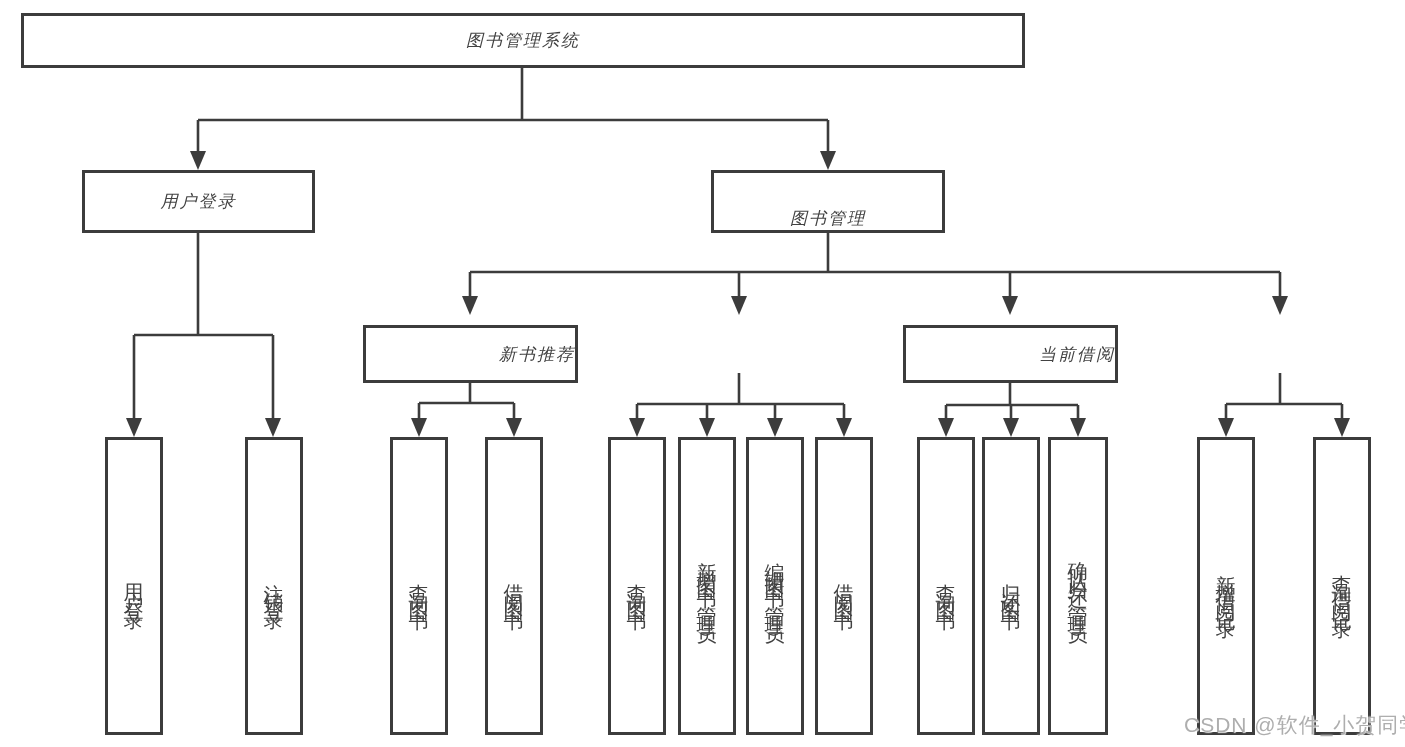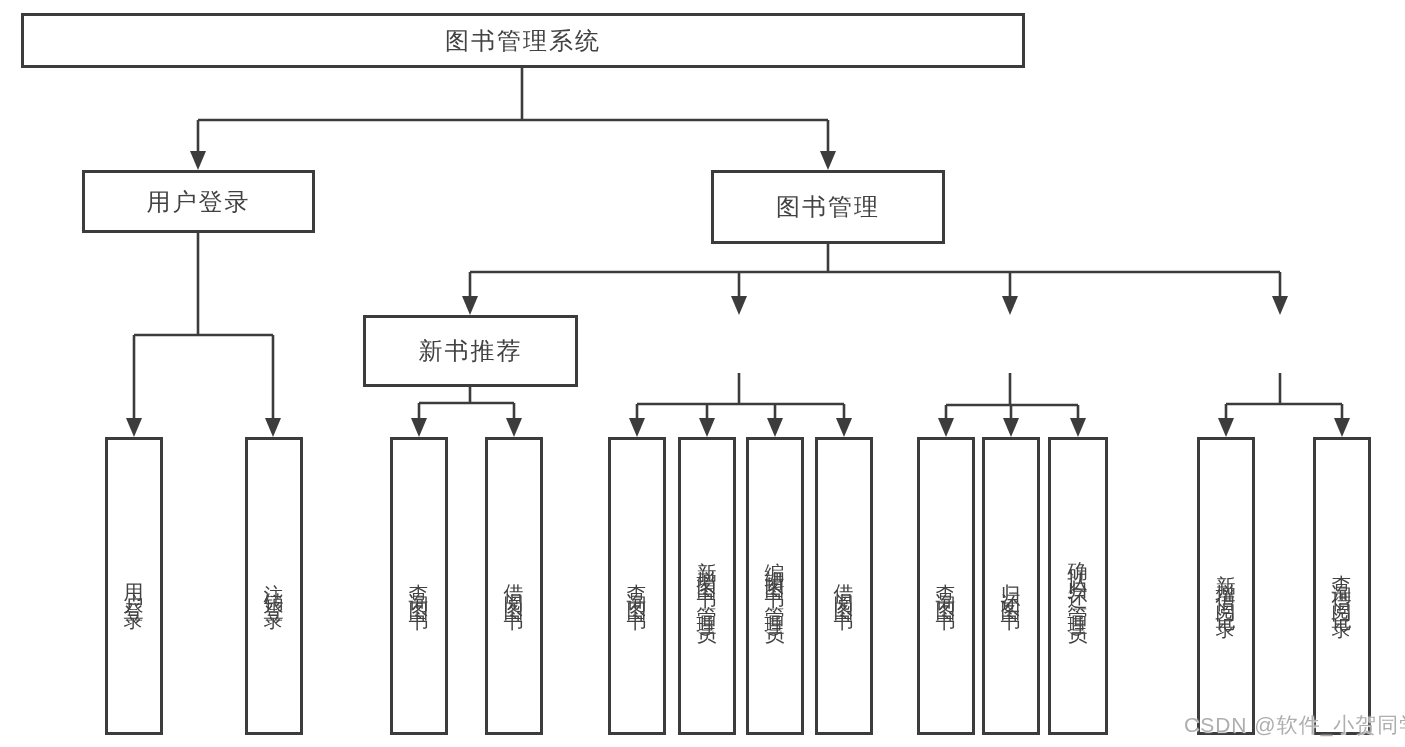--- a/index.html
+++ b/index.html
@@ -27,39 +27,40 @@
     box-sizing: border-box;
     border: 3px solid #3c3c3c;
     background: #ffffff;
     display: flex;
     align-items: center;
     justify-content: center;
     color: #424242;
     z-index: 2;
   }
   .h-label {
-    font-size: 24px;
+    font-size: 17px;
     letter-spacing: 2px;
     white-space: nowrap;
+    font-style: italic;
   }
   .v-box .v-label {
     writing-mode: vertical-rl;
     text-orientation: mixed;
     font-size: 20px;
     line-height: 1;
     letter-spacing: 9px;
     white-space: nowrap;
   }
   
   .node-root    { left: 21px;  top: 13px;  width: 1004px; height: 55px; }
   
   .node-l2-a    { left: 82px;  top: 170px; width: 233px;  height: 63px; }
-  .node-l2-b    { left: 711px; top: 170px; width: 234px;  height: 74px; }
+  .node-l2-b    { left: 711px; top: 170px; width: 234px;  height: 63px; align-items: flex-end; }
   
-  .node-l3      { top: 315px;  width: 215px; height: 72px; }
+  .node-l3      { top: 325px;  width: 215px; height: 58px; justify-content: flex-end; }
   .node-l3-a    { left: 363px; }
   .node-l3-b    { left: 632px; }
   .node-l3-c    { left: 903px; }
   .node-l3-d    { left: 1173px; }
   
   .v-box        { top: 437px;  width: 58px;  height: 298px; }
   .leaf-0  { left: 105px; }
   .leaf-1  { left: 245px; }
   .leaf-2  { left: 390px; }
   .leaf-3  { left: 485px; }
@@ -129,20 +130,23 @@
   <div class="box node-l2-a">
     <span class="h-label">用户登录</span>
   </div>
   <div class="box node-l2-b">
     <span class="h-label">图书管理</span>
   </div>
 
   <div class="box node-l3 node-l3-a">
     <span class="h-label">新书推荐</span>
   </div>
+  <div class="box node-l3 node-l3-c">
+    <span class="h-label">当前借阅</span>
+  </div>
 
   <div class="box v-box leaf-0">
     <span class="v-label">用户登录</span>
   </div>
   <div class="box v-box leaf-1">
     <span class="v-label">注销登录</span>
   </div>
   <div class="box v-box leaf-2">
     <span class="v-label">查询图书</span>
   </div>

